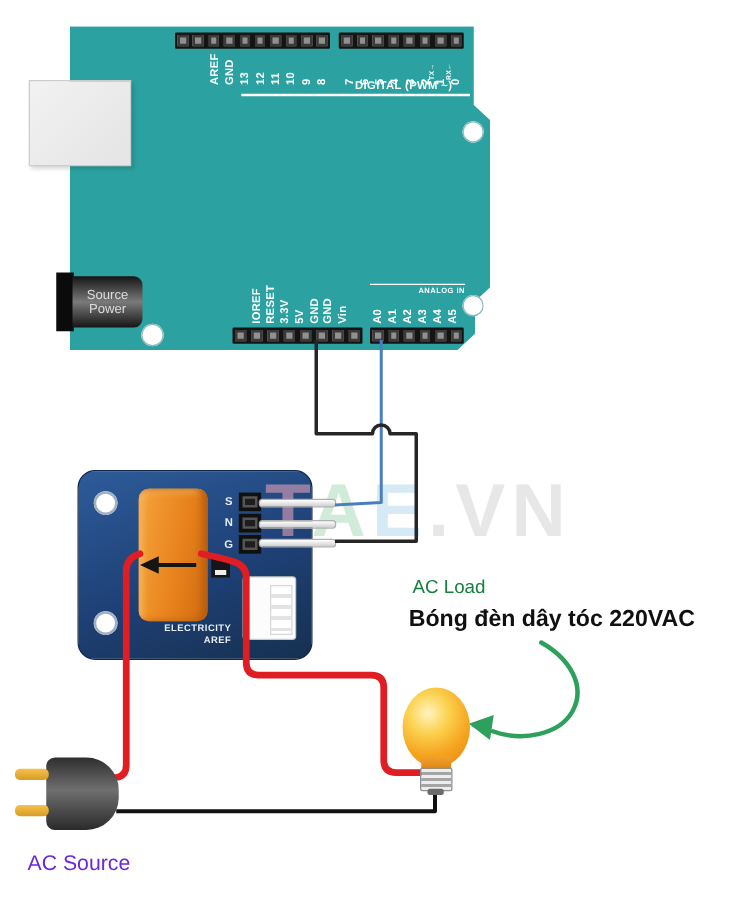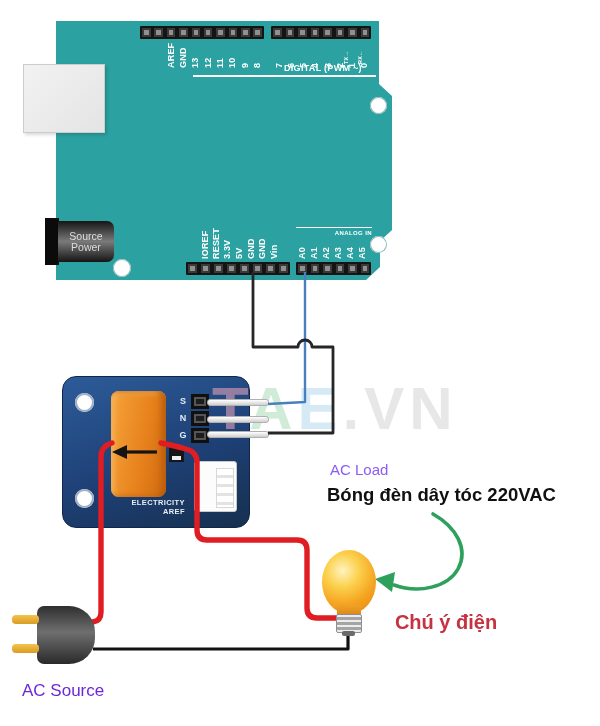--- a/index.html
+++ b/index.html
@@ -22,21 +22,21 @@
   .mhole{width:19px;height:19px;border-radius:50%;background:#ffffff;box-shadow:0 0 0 2px #9fb0c4 inset;}
   #ct{left:111px;top:391px;width:55px;height:106px;border-radius:8px;
     background:linear-gradient(100deg,#f6a43c,#e8831d 55%,#cf6a10);box-shadow:inset -4px 0 6px #b85c0c, inset 3px 3px 5px #f8b75f;}
   .pinblock{width:18px;height:15px;background:#1d1d1d;box-shadow:inset 0 0 0 3px #101010, inset 0 0 0 5px #555;}
   .needle{height:7px;width:62px;border-radius:3px;background:linear-gradient(180deg,#ffffff,#cfcfcf);border:1px solid #b0b0b0;box-sizing:border-box;z-index:4;}
   .sng{color:#e4ecf6;font-size:9px;font-weight:bold;width:12px;text-align:center;}
   #modname{left:93px;top:498px;width:92px;text-align:right;color:#e8eef5;font-size:7.5px;font-weight:bold;letter-spacing:.4px;line-height:9px;z-index:2;}
   
   #watermark{left:212px;top:379px;font-size:60px;font-weight:bold;letter-spacing:5px;opacity:.55;z-index:2;line-height:60px;}
   
-  .caption{color:#8b5cf6;font-size:15px;}
+  .caption{color:#15803d;font-size:15px;}
   #bulb-label{font-size:18.5px;font-weight:bold;color:#101010;}
   #warning{width:130px;text-align:center;font-size:20px;font-weight:bold;line-height:28px;z-index:7;}
   #ac-source-label{font-size:17px;color:#6d28d9;}
   svg{position:absolute;left:0;top:0;}
   .z1{z-index:1}.z2{z-index:2}.z4{z-index:4}.z6{z-index:6}.z7{z-index:7}
 </style>
 </head>
 <body>
 
 <div id="board" class="abs z1"></div>
@@ -181,15 +181,14 @@
 <div class="abs z6" style="left:336px;top:614px;width:26px;height:19px;border-radius:2px;border:1px solid #8f8f8f;box-sizing:border-box;background:repeating-linear-gradient(180deg,#ededed 0 2.5px,#a5a5a5 2.5px 5px);"></div>
 <div class="abs z6" style="left:342px;top:631px;width:13px;height:5px;border-radius:2px;background:#6b6b6b;"></div>
 
 <div class="abs z6" style="left:37px;top:606px;width:58px;height:58px;border-radius:7px 26px 26px 7px;background:linear-gradient(180deg,#2e2e2e,#6f6f6f 45%,#2a2a2a);"></div>
 <div class="abs z6" style="left:12px;top:615px;width:27px;height:9px;border-radius:4px;background:linear-gradient(180deg,#f3c34d,#d99b23);"></div>
 <div class="abs z6" style="left:12px;top:644px;width:27px;height:9px;border-radius:4px;background:linear-gradient(180deg,#f3c34d,#d99b23);"></div>
 
 <div class="abs caption z7" style="left:330px;top:461px;">AC Load</div>
 <div id="bulb-label" class="abs z7" style="left:327px;top:484px;">Bóng đèn dây tóc 220VAC</div>
 <div id="warning" class="abs" style="left: 381px; top: 608px; color: rgb(197, 50, 64);">
-  <div>Chú ý điện</div>
 </div>
 <div id="ac-source-label" class="abs z7" style="left:22px;top:681px;">AC Source</div>
 
 </body></html>

